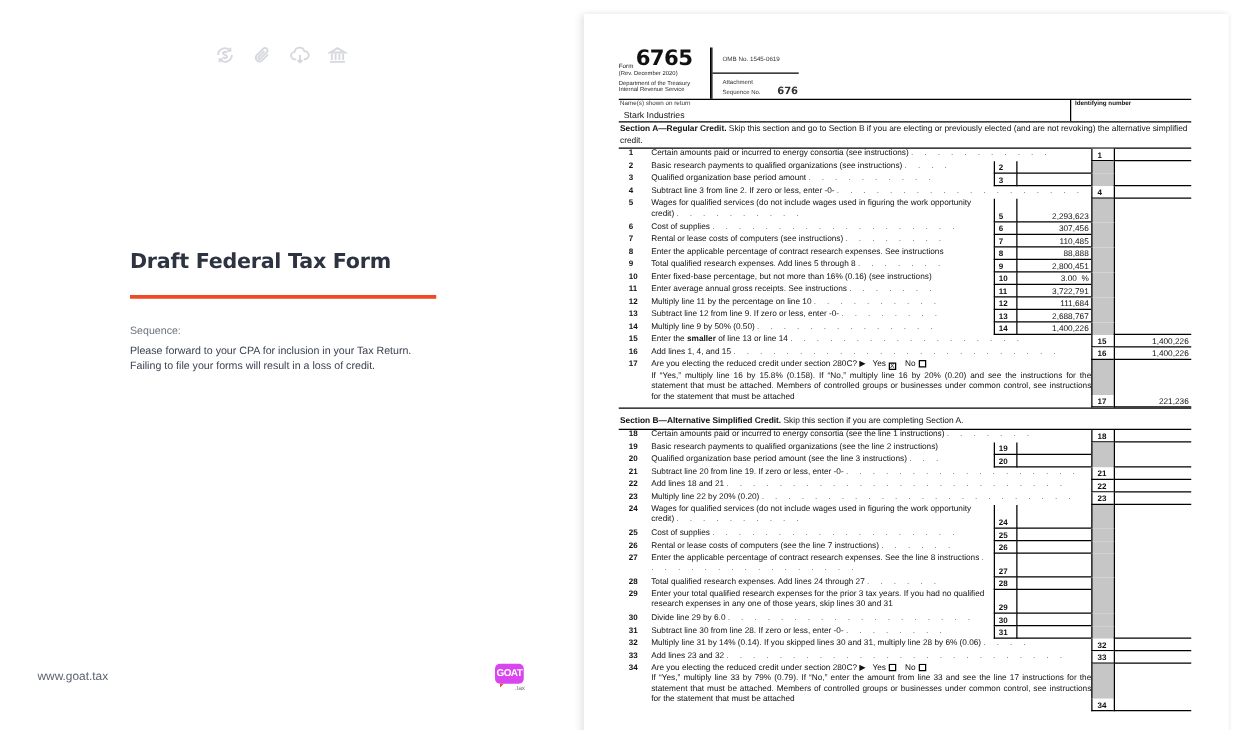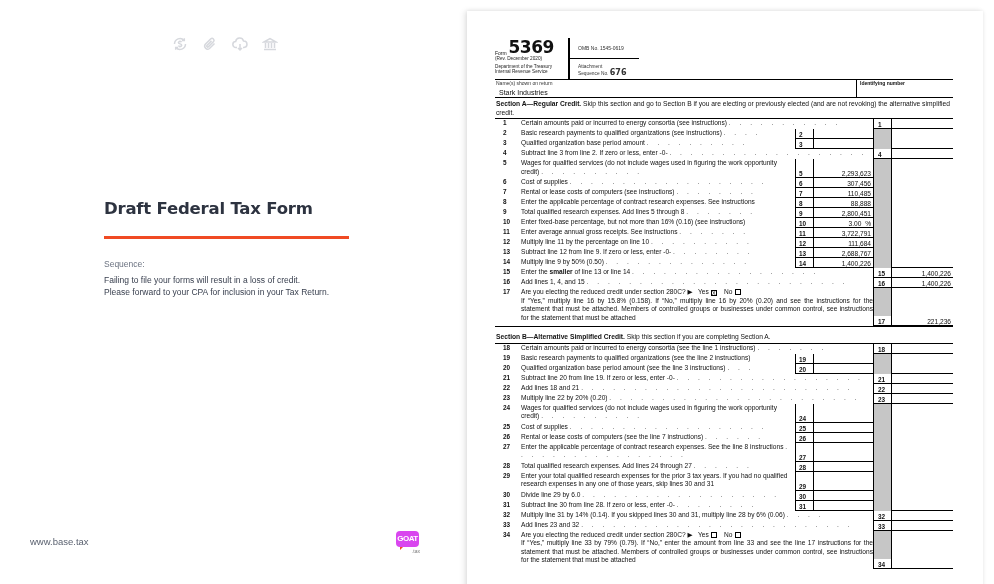--- a/index.html
+++ b/index.html
@@ -31,21 +31,21 @@
   .hdr-left { width: 74px; border-right: 1px solid #000; padding-top: 0; }
   .hdr-left .formword { font-size: 5px; vertical-align: bottom; }
   .hdr-left .formnum { font-size: 17px; font-weight: bold; font-family: "DejaVu Sans", sans-serif; letter-spacing: -0.5px; line-height: 18px; }
   .hdr-left .small { font-size: 4.7px; line-height: 5.6px; color: #222; }
   .hdr-mid { flex: 1; text-align: center; padding-top: 2px; }
   .hdr-mid .ftitle { font-size: 10.5px; font-weight: bold; font-family: "DejaVu Sans", sans-serif; letter-spacing: -0.2px; }
   .hdr-mid .inst { font-size: 5.7px; font-weight: bold; margin-top: 7px; line-height: 8px; }
   .hdr-right { width: 70px; border-left: 1px solid #000; }
   .hdr-right .omb { font-size: 5px; height: 21px; padding: 7px 0 0 8px; border-bottom: 1px solid #000; color: #333; }
   .hdr-right .seq { font-size: 4.8px; padding: 5px 0 0 8px; line-height: 5.5px; color: #333; }
-  .hdr-right .seq b { font-size: 8px; font-family: "DejaVu Sans", sans-serif; }
+  .hdr-right .seq b { font-size: 8px; font-family: "DejaVu Sans", sans-serif; margin-left: 12px; }
 
   .namerow { display: flex; height: 18px; border-bottom: 1px solid #000; }
   .namerow .nm { flex: 1; padding-left: 1px; }
   .namerow .nm .lbl { font-size: 5px; color: #333; }
   .namerow .nm .val { font-size: 7px; margin-top: 3px; padding-left: 3px; }
   .namerow .idn { width: 97px; border-left: 1px solid #000; font-size: 5px; font-weight: bold; padding-left: 3px; }
 
   .sec-hdr { font-size: 6.7px; line-height: 8.5px; padding: 2px 0 1px 1px; border-bottom: 1px solid #000; }
   .sec-hdr b { font-weight: bold; }
   .sec-gap { height: 5px; }
@@ -94,37 +94,37 @@
           <path d="M2 6l6-3.5L14 6z"></path>
           <path d="M3.5 7v5M6.5 7v5M9.5 7v5M12.5 7v5M2 13.5h12"></path>
         </svg>
     </span>
   </div>
 
   <div class="title">Draft Federal Tax Form</div>
   <div class="title-rule"></div>
   <div class="note-label">Sequence:</div>
   <div class="note-text">
+    <div>Please forward to your CPA for inclusion in your Tax Return.</div>
     <div>Failing to file your forms will result in a loss of credit.</div>
-    <div>Please forward to your CPA for inclusion in your Tax Return.</div>
   </div>
 
-  <div class="footer-url">www.base.tax</div>
+  <div class="footer-url">www.goat.tax</div>
   <div class="logo">
     <div class="bubble">GOAT</div>
     <div class="sub">.tax</div>
   </div>
 </div>
 
 <div class="paper-wrap">
   <div class="form">
 
     <div class="hdr">
       <div class="hdr-left">
-        <div><span class="formword">Form</span> <span class="formnum">5369</span></div>
+        <div><span class="formword">Form</span> <span class="formnum">6765</span></div>
         <div class="small">(Rev. December 2020)</div>
         <div class="small" style="margin-top:2px">Department of the Treasury</div>
         <div class="small">Internal Revenue Service</div>
       </div>
       <div class="hdr-right">
         <div class="omb">OMB No. 1545-0619</div>
         <div class="seq">
           <div>Attachment</div>
           <span>Sequence No.</span> <b>676</b>
         </div>

